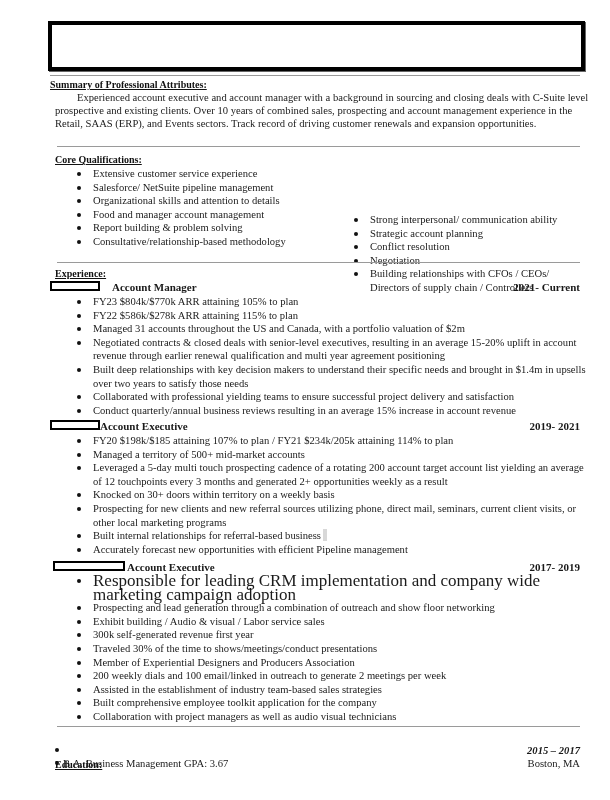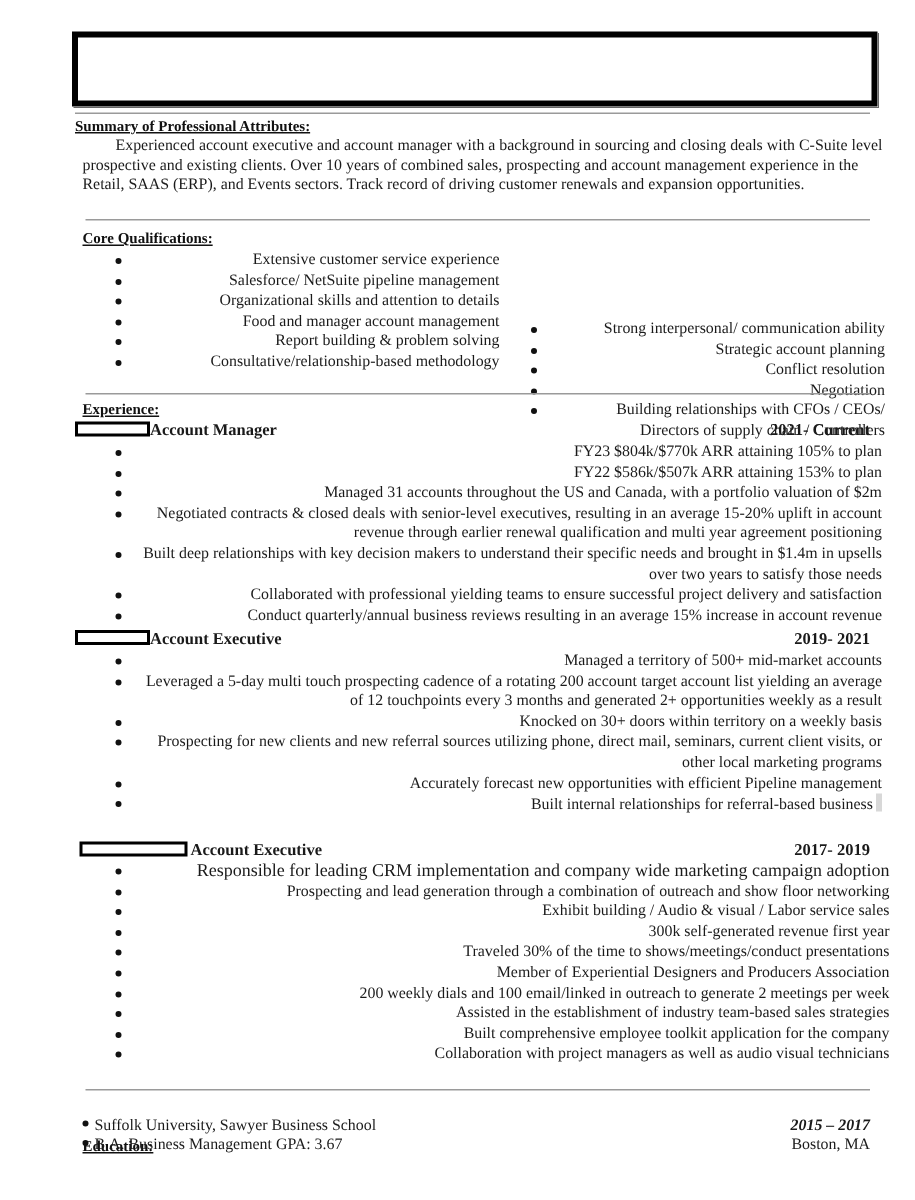--- a/index.html
+++ b/index.html
@@ -39,21 +39,20 @@
     }
     .para .indent { display: inline-block; width: 22px; }
     ul.blist {
       position: absolute;
       list-style: none;
     }
     ul.blist li {
       position: relative;
       padding-left: 20px;
       line-height: 13.6px;
-      text-align: right;
     }
     ul.blist li::before {
       content: "";
       position: absolute;
       left: 4px; top: 5px;
       width: 4px; height: 4px;
       border-radius: 50%;
       background: #111;
     }
     .job-head {
@@ -88,21 +87,21 @@
       height: 13px;
       font-size: 10.6px;
       line-height: 13px;
     }
     .edu-row .dot {
       display: inline-block; width: 4px; height: 4px; border-radius: 50%;
       background: #111; vertical-align: 2px; margin-right: 4px;
     }
     .edu-row .right { position: absolute; right: 0; top: 0; }
     .bold { font-weight: bold; font-style: italic; }
-    .big { font-size: 12px; }
+    .big { font-size: 17px; }
   </style>
 </head>
 <body>
 
 <div class="name-box"></div>
 <div class="hr" style="left:50px; top:75px; width:530px;"></div>
 
 <div class="section-head" style="left:50px; top:78px;">Summary of Professional Attributes:</div>
 <div class="para" style="top:91px; width:540px;"><span class="indent"></span><span>Experienced  account executive and account manager with a background in sourcing and closing deals  with C-Suite level prospective and existing clients. Over 10 years of combined sales, prospecting and account management experience in the Retail, SAAS (ERP), and Events sectors. Track record of driving customer renewals and expansion opportunities.</span></div>
 <div class="hr" style="left:57px; top:146px; width:523px;"></div>
@@ -122,45 +121,46 @@
   <li>Conflict resolution</li>
   <li>Negotiation</li>
   <li>Building relationships with CFOs / CEOs/ Directors of supply chain / Controllers</li>
 </ul>
 <div class="hr" style="left:57px; top:262px; width:523px;"></div>
 
 <div class="section-head" style="left:55px; top:267px;">Experience:</div>
 
 <div class="job-head" style="top:280px;">
   <div class="redact" style="left:2px; width:50px;"></div>
-  <span class="job-title" style="left:52px;">Account Manager</span>
+  <span class="job-title" style="left:64px;">Account Manager</span>
   <span class="job-date">2021- Current</span>
 </div>
 <ul class="blist" style="left:73px; top:295px; width:515px;">
   <li>FY23 $804k/$770k ARR attaining 105% to plan</li>
-  <li>FY22 $586k/$507k ARR attaining 153% to plan</li>
+  <li>FY22 $586k/$278k ARR attaining 115% to plan</li>
   <li>Managed 31 accounts throughout the US and Canada, with a portfolio valuation of $2m</li>
   <li>Negotiated contracts &amp; closed deals with senior-level executives, resulting in an average 15-20% uplift in account revenue through earlier renewal qualification and multi year agreement positioning</li>
   <li>Built deep relationships with key decision makers to understand their specific needs and brought in $1.4m in upsells over two years to satisfy those needs</li>
   <li>Collaborated with professional yielding teams to ensure successful project delivery and satisfaction</li>
   <li>Conduct quarterly/annual business reviews resulting in an average 15% increase in account revenue</li>
 </ul>
 
 <div class="job-head" style="top:419px;">
   <div class="redact" style="left:2px; width:50px;"></div>
   <span class="job-title" style="left:52px;">Account Executive</span>
   <span class="job-date">2019- 2021</span>
 </div>
 <ul class="blist" style="left:73px; top:434px; width:515px;">
+  <li>FY20 $198k/$185 attaining 107% to plan /  FY21 $234k/205k attaining 114% to plan</li>
   <li>Managed a territory of 500+ mid-market accounts</li>
   <li>Leveraged a 5-day multi touch prospecting cadence of a rotating 200 account target account list yielding an average of 12 touchpoints every 3 months and generated 2+ opportunities weekly as a result</li>
   <li>Knocked on 30+ doors within territory on a weekly basis</li>
   <li>Prospecting for new clients and new referral sources utilizing phone, direct mail, seminars, current client visits, or other local marketing programs</li>
+  <li><span>Built internal relationships for referral-based business</span><span class="cursor-mark"></span></li>
   <li>Accurately forecast new opportunities with efficient Pipeline management</li>
-  <li><span>Built internal relationships for referral-based business</span><span class="cursor-mark"></span></li>
 </ul>
 
 <div class="job-head" style="top:560px;">
   <div class="redact" style="left:5px; width:72px;"></div>
   <span class="job-title" style="left:79px;">Account Executive</span>
   <span class="job-date">2017- 2019</span>
 </div>
 <ul class="blist" style="left:73px; top:574px; width:520px;">
   <li class="big">Responsible for leading CRM implementation and company wide marketing campaign adoption</li>
   <li>Prospecting and lead generation through a combination of outreach and show floor networking</li>
@@ -170,19 +170,19 @@
   <li>Member of Experiential Designers and Producers Association</li>
   <li>200 weekly dials and 100 email/linked in outreach to generate 2 meetings per week</li>
   <li>Assisted in the establishment of industry team-based sales strategies</li>
   <li>Built comprehensive employee toolkit application for the company</li>
   <li>Collaboration with project managers as well as audio visual technicians</li>
 </ul>
 <div class="hr" style="left:57px; top:726px; width:523px;"></div>
 
 <div class="section-head" style="left:55px; top:758px;">Education:</div>
 <div class="edu-row" style="top:744px;">
-  <span class="dot"></span><span>Suffolk University, Sawyer Business School</span>
+  <span class="dot"></span>
   <span class="right bold">2015 – 2017</span>
 </div>
 <div class="edu-row" style="top:757px;">
   <span class="dot"></span><span>B.A.  Business Management GPA: 3.67</span>
   <span class="right">Boston, MA</span>
 </div>
 
 </body></html>

